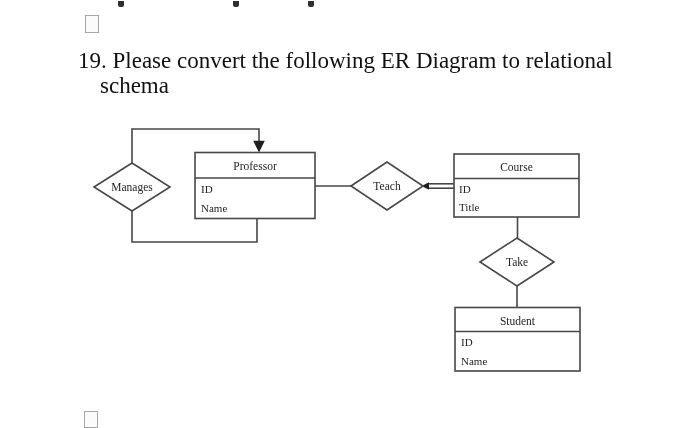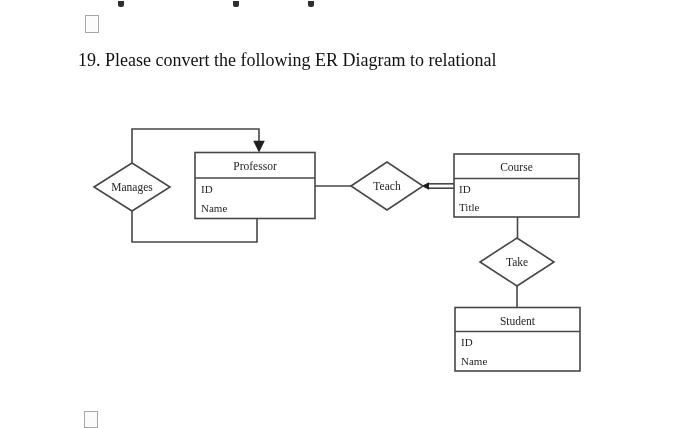--- a/index.html
+++ b/index.html
@@ -15,21 +15,21 @@
   
   .checkbox {
     position: absolute; width: 12px; height: 15px;
     border: 1.5px solid #a6a6a6; background: #fbfbfb; box-sizing: content-box;
   }
   .checkbox.top { left: 85px; top: 15px; height: 16px; }
   .checkbox.bottom { left: 84px; top: 411px; }
   
   .question {
     position: absolute; left: 78px; top: 48px;
-    font-size: 18px; line-height: 25px; color: #111111; white-space: nowrap;
+    font-size: 23px; line-height: 25px; color: #111111; white-space: nowrap;
   }
   .question .line2 { margin-left: 22px; }
   
   svg.diagram { position: absolute; left: 0; top: 0; }
   .shape { fill: #ffffff; stroke: #474747; stroke-width: 1.6; }
   .cline { fill: none; stroke: #474747; stroke-width: 1.6; }
   .afill { fill: #1f1f1f; stroke: none; }
   .ent, .rel, .attr {
     font-family: "Liberation Serif", "DejaVu Serif", serif;
     fill: #242424;
@@ -46,20 +46,21 @@
   <div>
     <span class="frag" style="left:118px;"></span>
     <span class="frag" style="left:233px;"></span>
     <span class="frag" style="left:308px;"></span>
   </div>
 
   <div class="checkbox top" role="checkbox" aria-checked="false"></div>
 
   <div class="question">
     <div>19. Please convert the following ER Diagram to relational</div>
+    <div class="line2">schema</div>
   </div>
 
   <svg class="diagram" width="700" height="428" viewBox="0 0 700 428">
 
     <polyline class="cline" points="132,163 132,129 259,129 259,141.5"></polyline>
     <polygon class="afill" points="259,152.5 253.2,140.8 264.8,140.8"></polygon>
     <polyline class="cline" points="132,211 132,242 257,242 257,218.5"></polyline>
 
     <line class="cline" x1="315" y1="186" x2="351" y2="186"></line>
 

